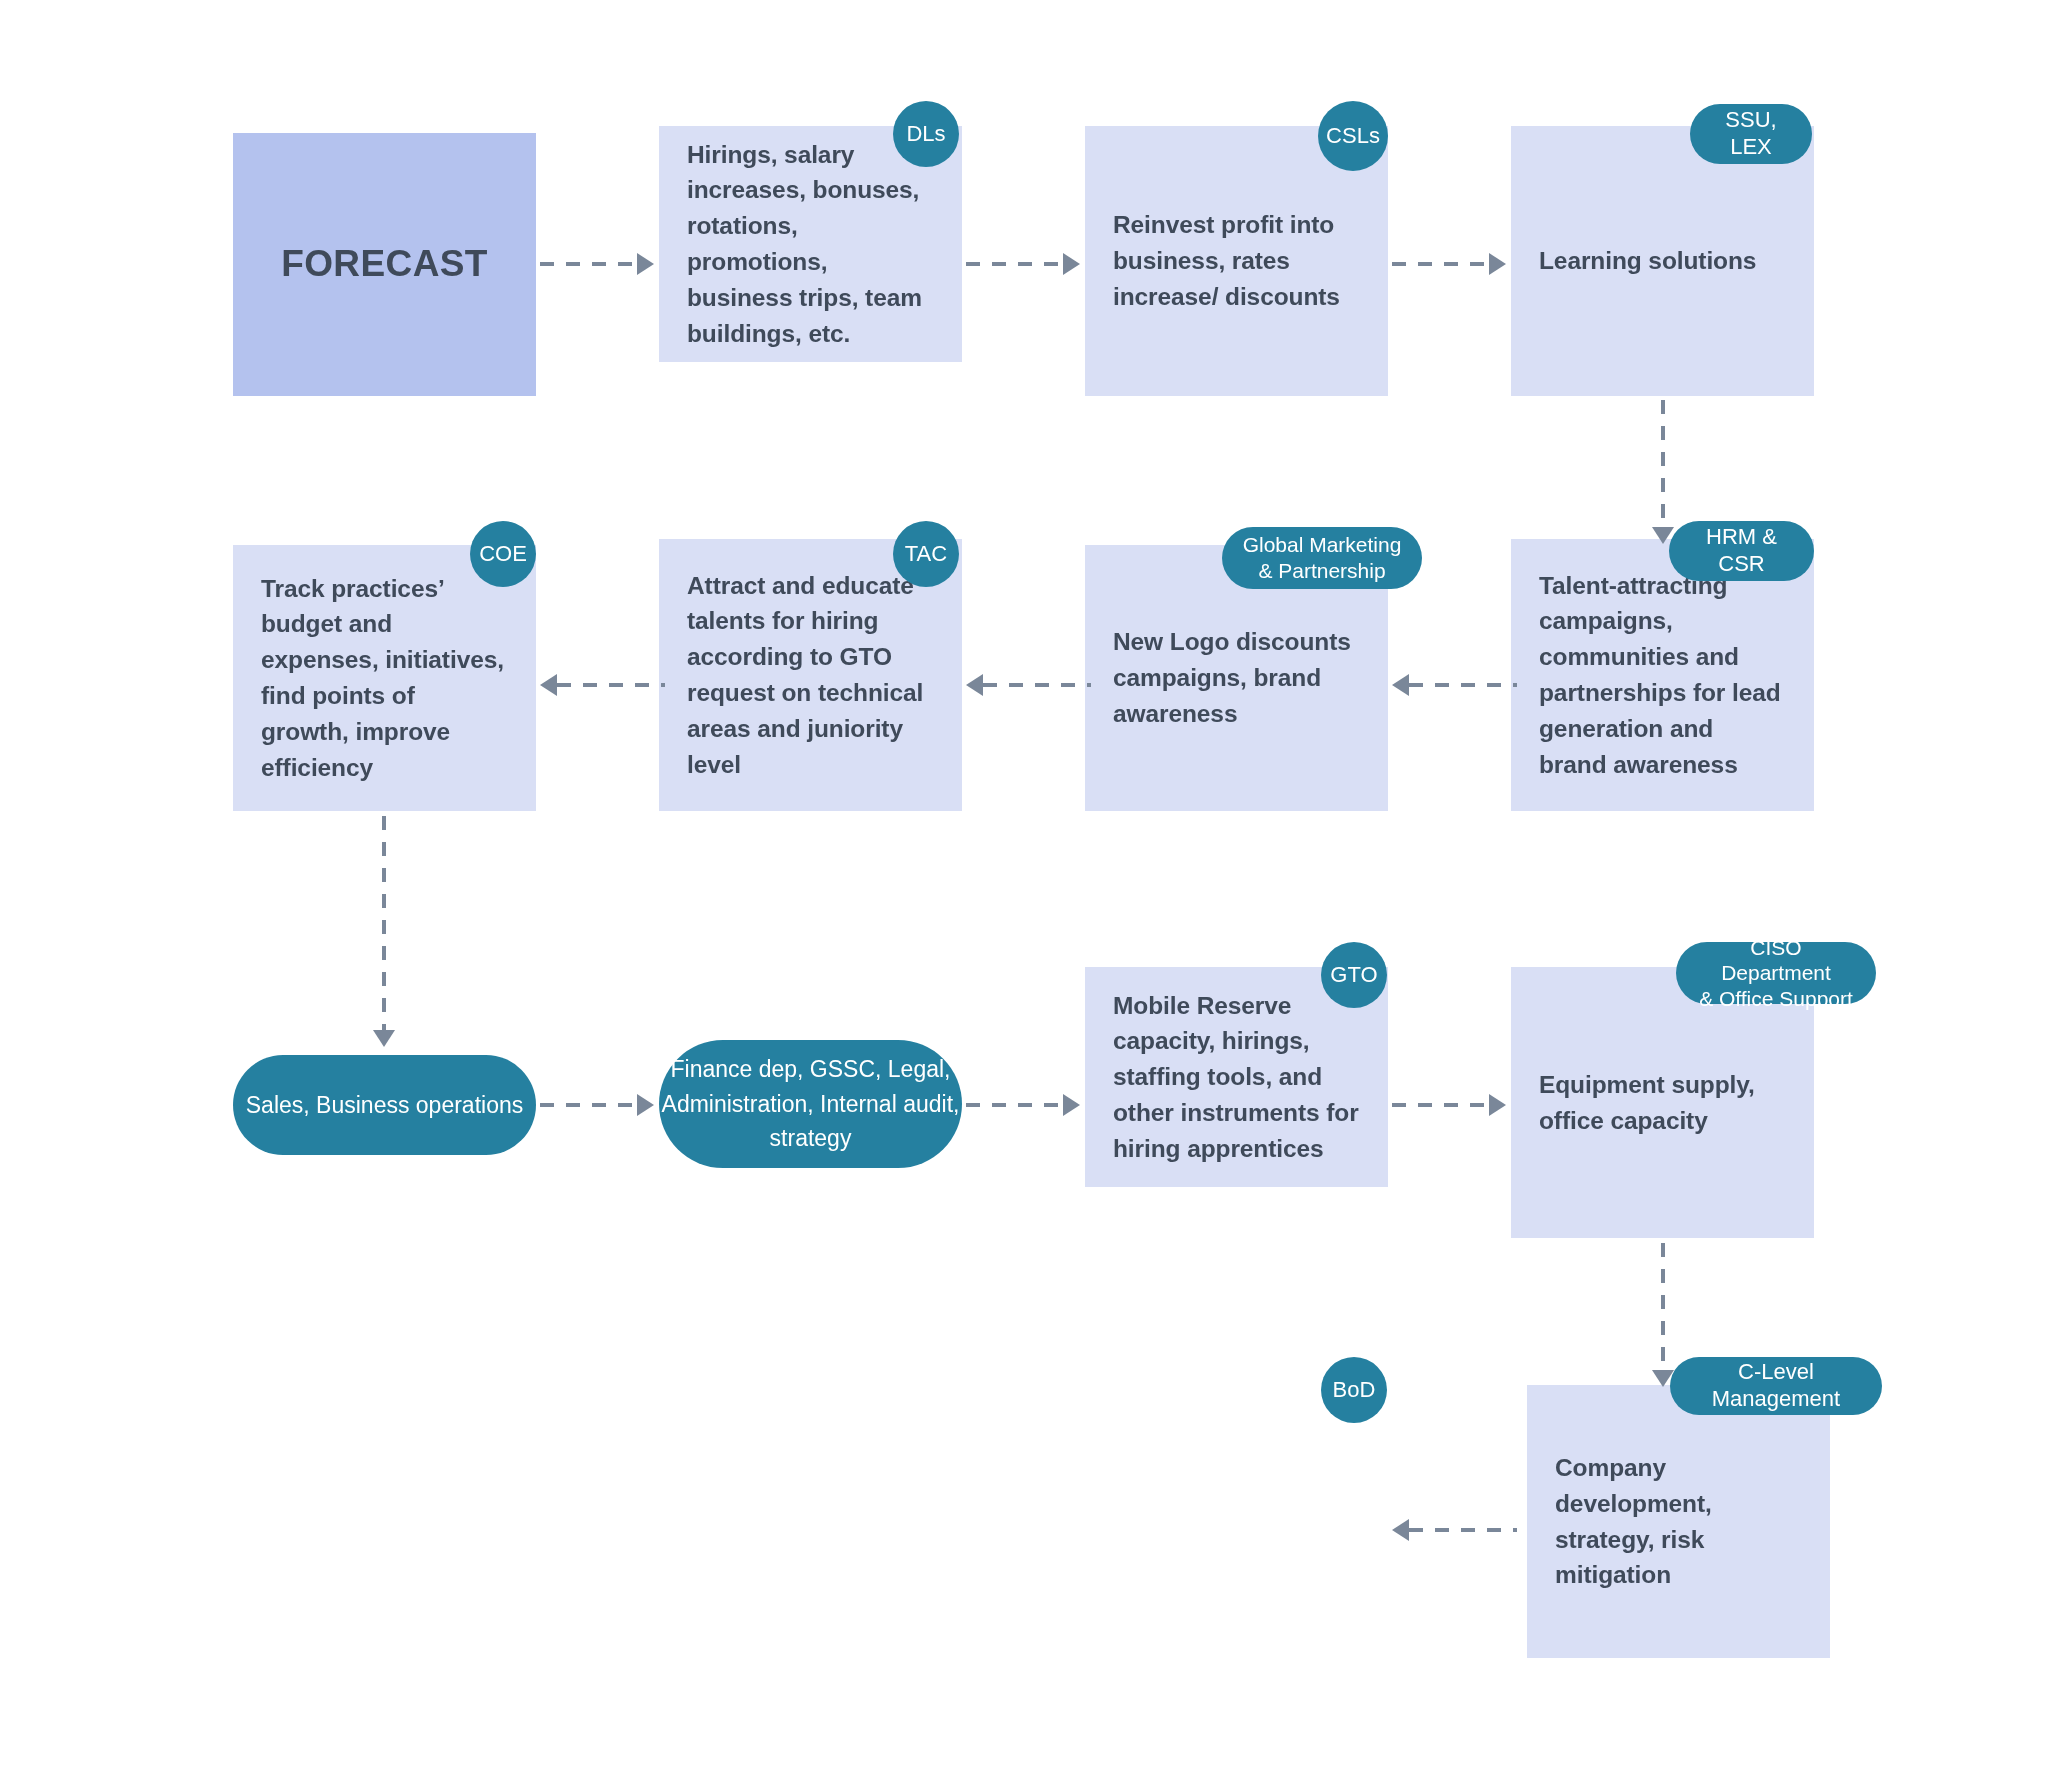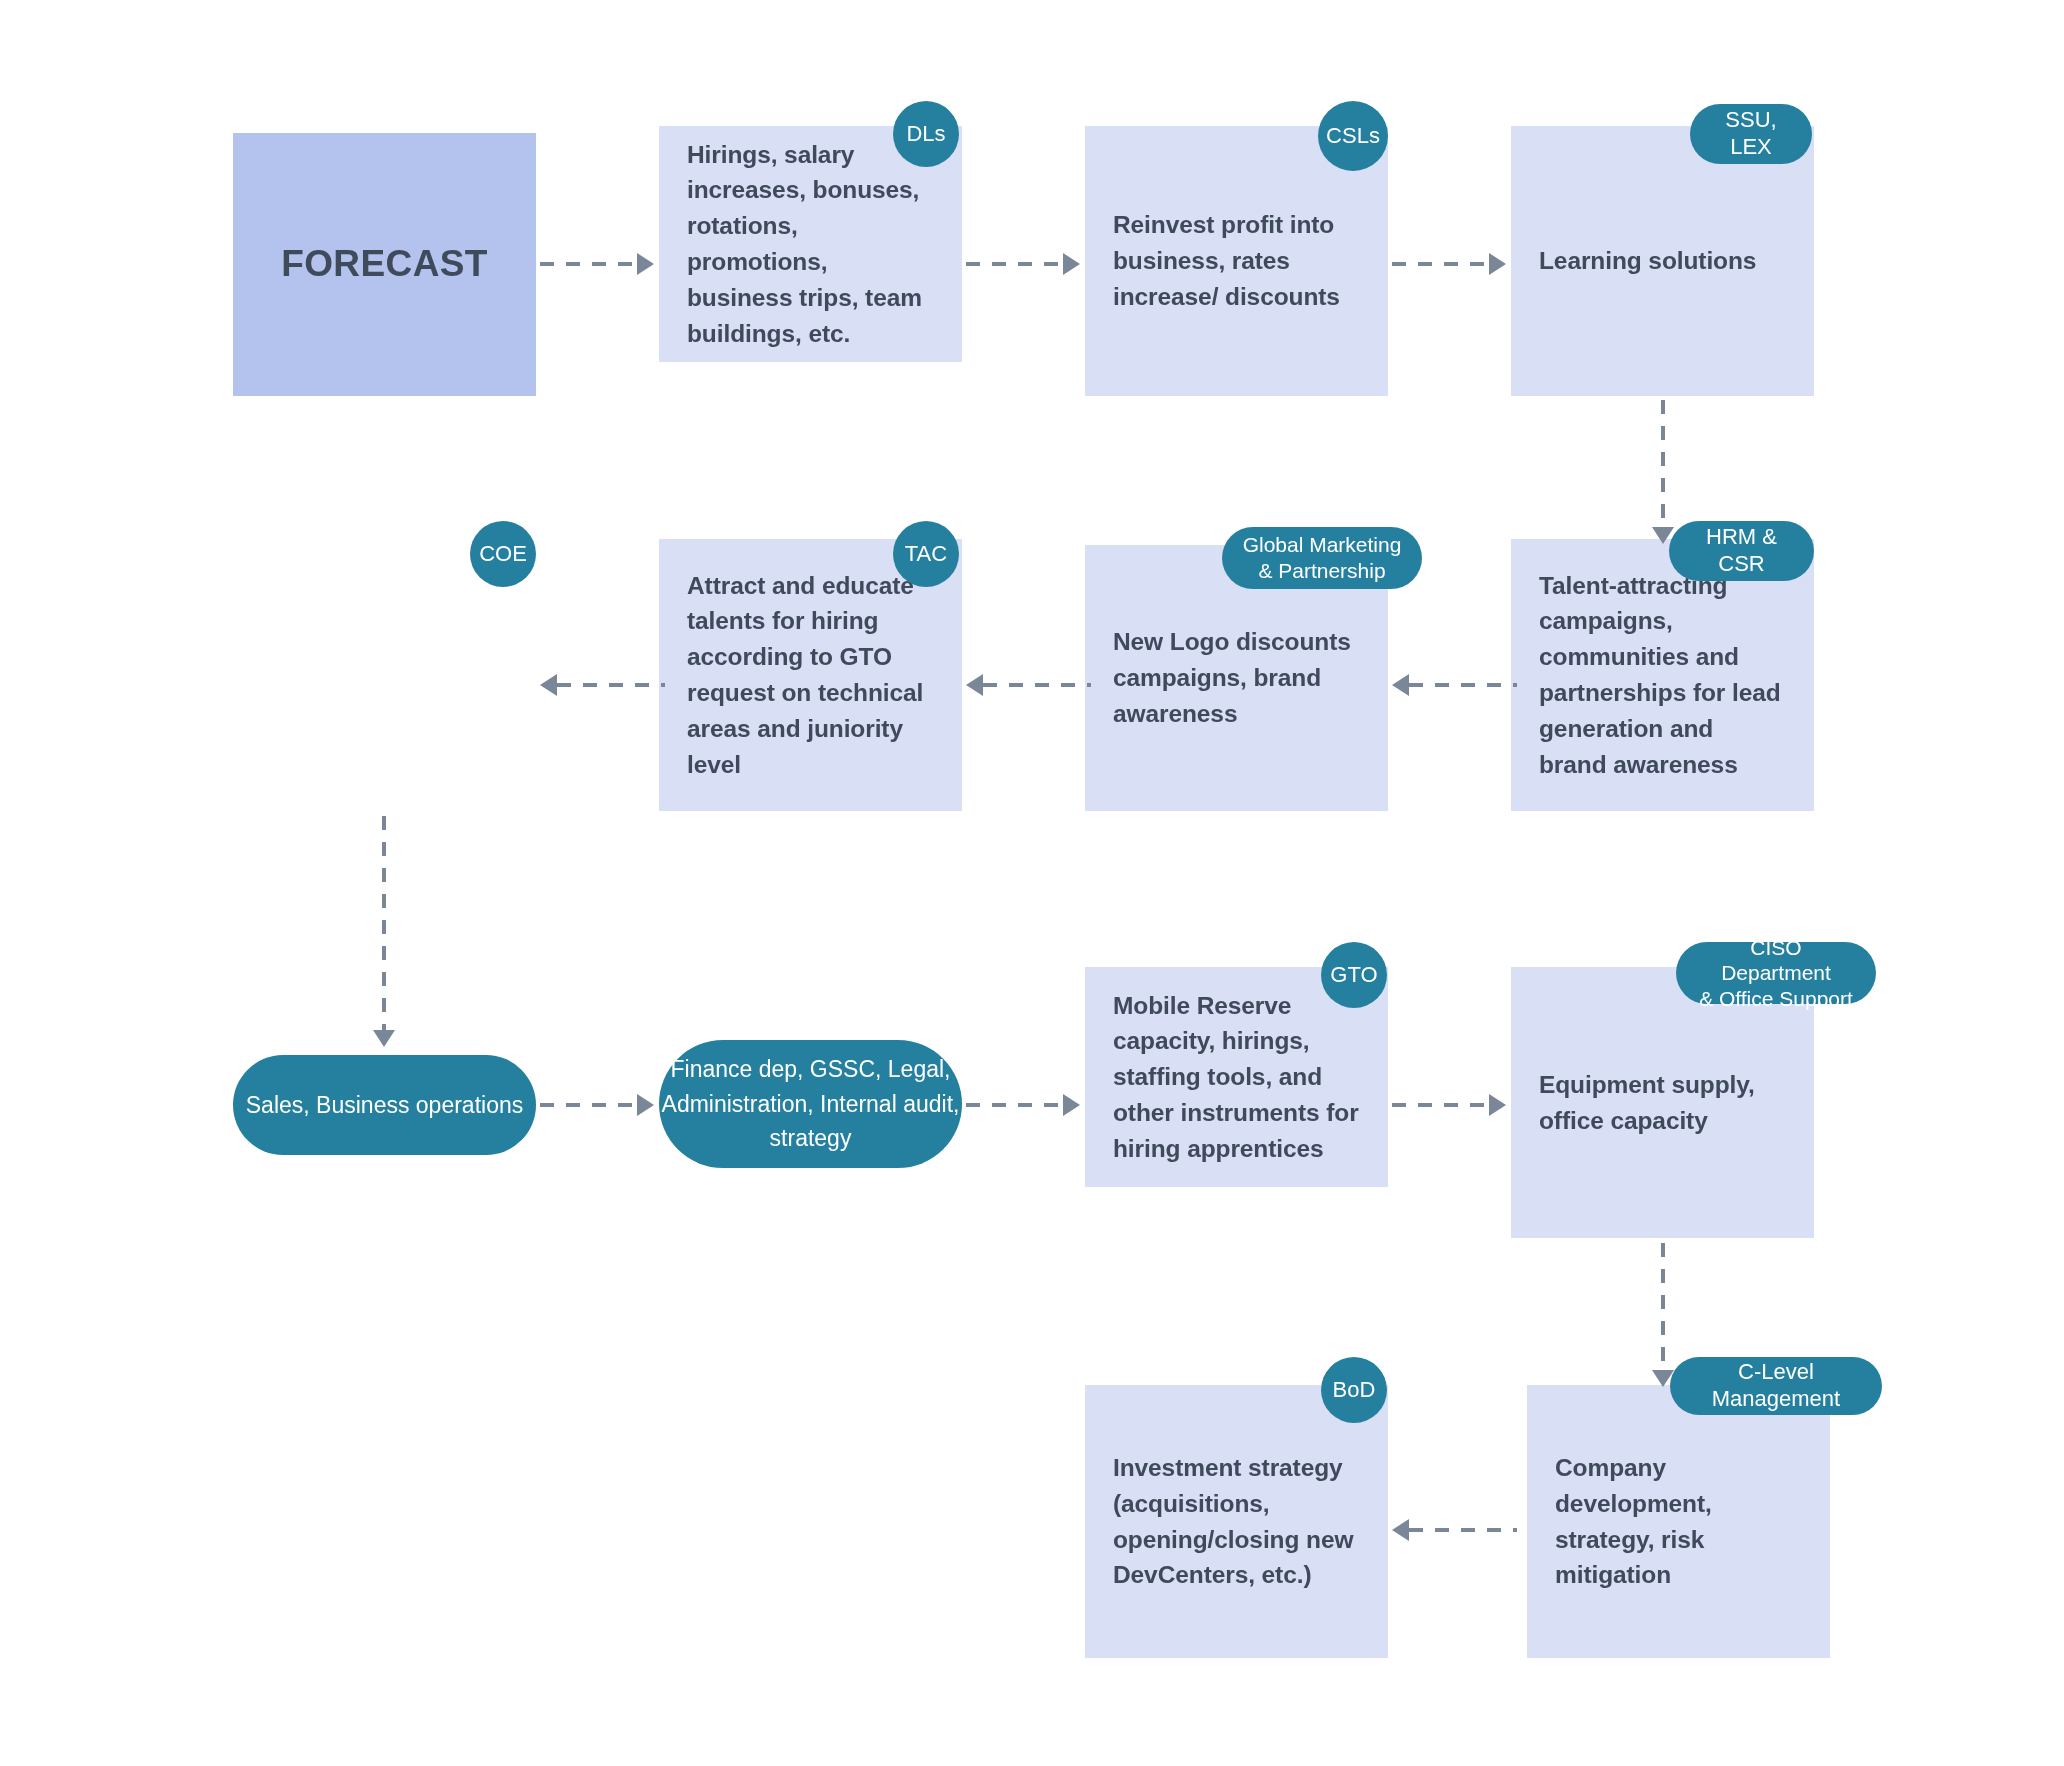--- a/index.html
+++ b/index.html
@@ -145,20 +145,23 @@
   <div class="node box center" style="left:1511px;top:126px;width:303px;height:270px;">
     <span class="txt">Learning solutions</span>
   </div>
   <div class="badge" style="left:1690px;top:104px;width:122px;height:60px;">
     <span>SSU, LEX</span>
   </div>
 
   <div class="conn v" style="left:1661px;top:400px;height:130px;"></div>
   <div class="arrow down" style="left:1652px;top:527px;"></div>
 
+  <div class="node box" style="left:233px;top:545px;width:303px;height:266px;">
+    <span class="txt">Track practices’ budget and expenses, initiatives, find points of growth, improve efficiency</span>
+  </div>
   <div class="badge circ" style="left:470px;top:521px;width:66px;height:66px;">
     <span>COE</span>
   </div>
 
   <div class="conn h" style="left:557px;top:683px;width:108px;"></div>
   <div class="arrow left" style="left:540px;top:674px;"></div>
 
   <div class="node box" style="left:659px;top:539px;width:303px;height:272px;">
     <span class="txt">Attract and educate talents for hiring according to GTO request on technical areas and juniority level</span>
   </div>
@@ -219,23 +222,20 @@
     <span class="txt">Equipment supply, office capacity</span>
   </div>
   <div class="badge" style="left:1676px;top:942px;width:200px;height:62px;font-size:21px;">
     <span>CISO Department
 &amp; Office Support</span>
   </div>
 
   <div class="conn v" style="left:1661px;top:1243px;height:130px;"></div>
   <div class="arrow down" style="left:1652px;top:1370px;"></div>
 
-  <div class="node box" style="left:1085px;top:1385px;width:303px;height:273px;">
-    <span class="txt">Investment strategy (acquisitions, opening/closing new DevCenters, etc.)</span>
-  </div>
   <div class="badge circ" style="left:1321px;top:1357px;width:66px;height:66px;">
     <span>BoD</span>
   </div>
 
   <div class="conn h" style="left:1409px;top:1528px;width:108px;"></div>
   <div class="arrow left" style="left:1392px;top:1519px;"></div>
 
   <div class="node box" style="left:1511px;top:1385px;width:303px;height:273px;margin-left:16px;">
     <span class="txt">Company development, strategy, risk mitigation</span>
   </div>

